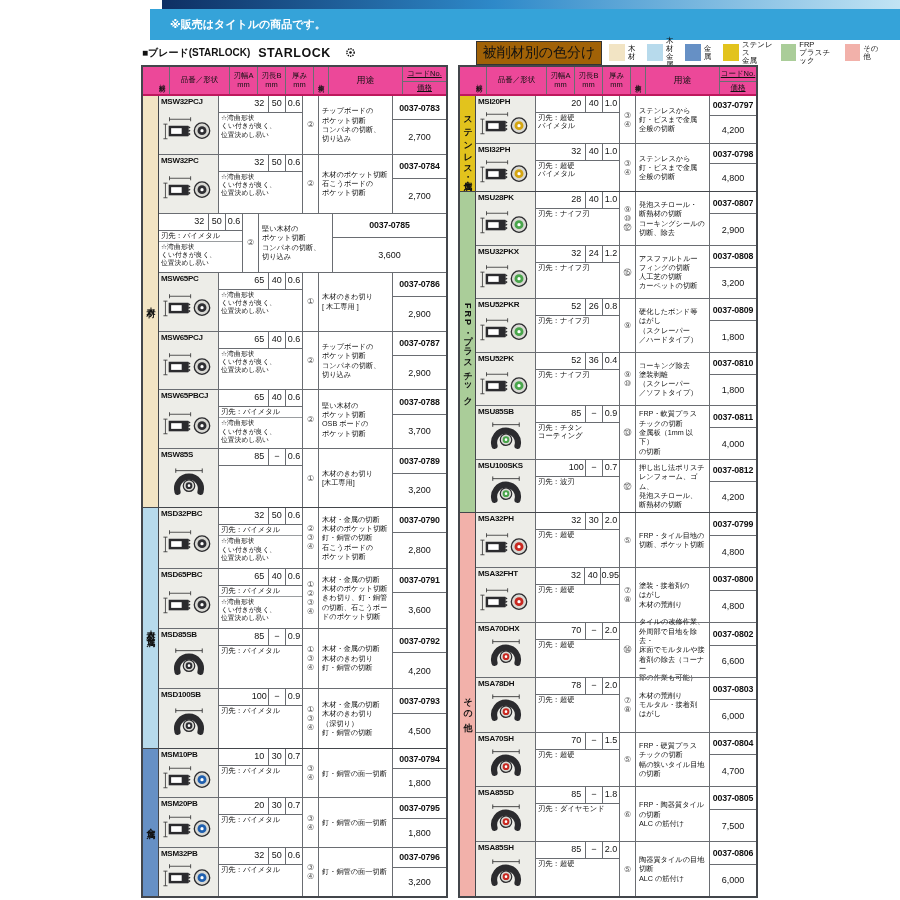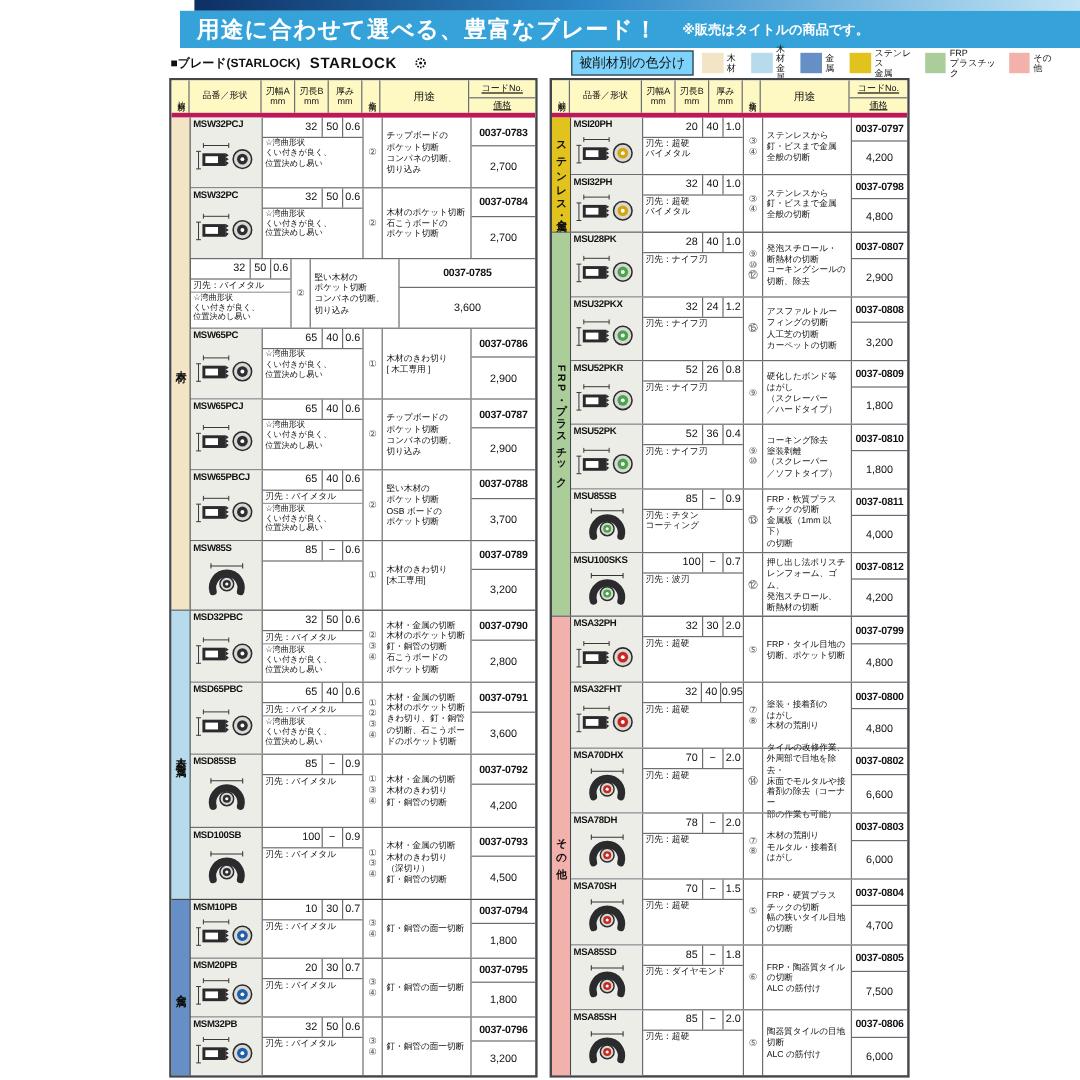--- a/index.html
+++ b/index.html
@@ -10,30 +10,30 @@
          background:linear-gradient(90deg,#0e2f63,#2e89c9 45%,#c2e4f4);}
   .banner{position:absolute;left:150px;top:9px;width:750px;height:31px;background:#35a3d9;
           display:flex;align-items:center;}
   .banner-title{color:#fff;font-weight:bold;font-size:19px;margin-left:14px;letter-spacing:1px;white-space:nowrap;}
   .banner-note{color:#fff;font-size:11px;margin-left:20px;font-weight:bold;white-space:nowrap;}
   
   .subheader{position:absolute;left:142px;top:42px;width:740px;height:21px;display:flex;align-items:center;}
   .product-line{font-weight:bold;font-size:10px;white-space:nowrap;}
   .logo{font-weight:bold;font-size:12.5px;margin-left:8px;display:flex;align-items:center;gap:14px;letter-spacing:.5px;}
   .legend{display:flex;align-items:center;margin-left:120px;gap:7px;}
-  .legend-label{border:1px solid #333;font-size:11px;padding:2px 6px;white-space:nowrap;background:#7dd3fc;}
+  .legend-label{border:1px solid #333;font-size:14px;padding:2px 6px;white-space:nowrap;background:#a16207;}
   .legend-item{display:flex;align-items:center;gap:3px;}
   .swatch{width:19px;height:17px;}
   .legend-name{font-size:7.5px;line-height:8px;white-space:pre-line;}
   
   .table{position:absolute;top:65px;height:833px;display:flex;flex-direction:column;
          border:2px solid #43464b;box-sizing:border-box;background:#fff;}
   #table-left{left:141px;width:307px;}
   #table-right{left:458px;width:300px;}
-  .thead{display:flex;height:27px;background:#fef9c3;border-bottom:4px solid #be185d;flex:none;}
+  .thead{display:flex;height:27px;background:#ec4899;border-bottom:2px solid #be185d;flex:none;padding-left:12px;}
   .th{border-right:1px solid #6a6d72;display:flex;align-items:center;justify-content:center;
       text-align:center;font-size:7.5px;line-height:8.5px;white-space:pre-line;box-sizing:border-box;}
   .th:last-child{border-right:none;text-decoration:underline;}
   .w-band{width:15px;flex:none;}
   .w-model{width:60px;flex:none;}
   .w-num{width:28px;flex:none;}
   .w-works{width:15px;flex:none;}
   .w-use{width:74px;flex:none;}
   .w-code{flex:1;}
   .vtext{writing-mode:vertical-rl;font-size:6.5px;letter-spacing:1px;}
@@ -67,21 +67,20 @@
   .code{flex:0 0 40%;display:flex;align-items:center;justify-content:center;
         font-weight:bold;font-size:8.8px;letter-spacing:-.2px;border-bottom:1px solid #6a6d72;}
   .price{flex:1;display:flex;align-items:center;justify-content:center;font-size:9px;}
 </style>
 </head>
 <body>
 
 <div class="page">
   <div class="strip"></div>
   <div class="banner">
-    <span class="banner-title">用途に合わせて選べる、豊富なブレード！</span>
     <span class="banner-note">※販売はタイトルの商品です。</span>
   </div>
   <div class="subheader">
     <span class="product-line">■ブレード(STARLOCK)</span>
     <span class="logo">
       <span>STARLOCK</span>
       <svg width="11" height="11" viewBox="0 0 12 12">
           <circle cx="6" cy="6" r="4" fill="none" stroke="#111" stroke-width="1.6" stroke-dasharray="1.5 1.1"></circle>
           <circle cx="6" cy="6" r="1.4" fill="#111"></circle>
         </svg>

